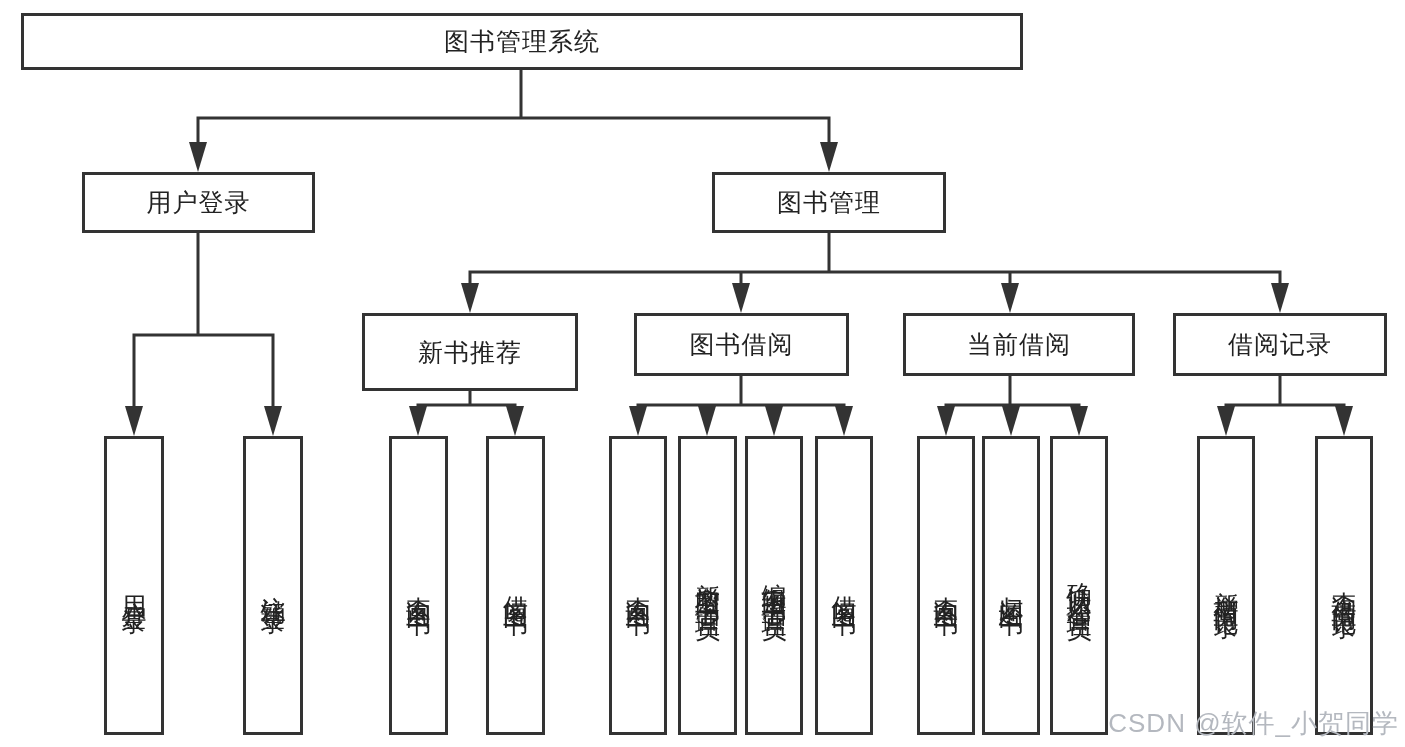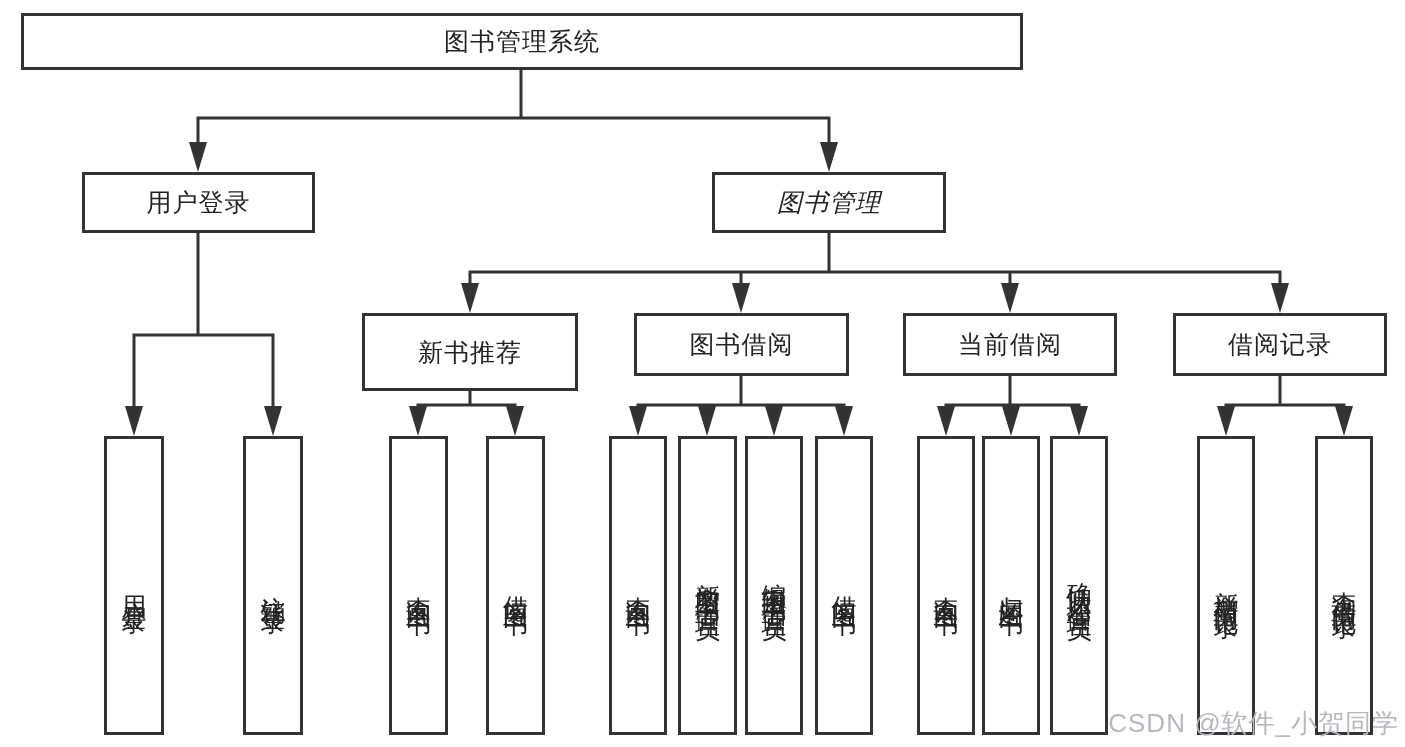--- a/index.html
+++ b/index.html
@@ -119,31 +119,31 @@
     </g>
   </svg>
 
   <div class="node h" style="left:21px; top:13px; width:1002px; height:57px;align-items:center;">
     <span>图书管理系统</span>
   </div>
 
   <div class="node h" style="left:82px; top:172px; width:233px; height:61px;">
     <span>用户登录</span>
   </div>
-  <div class="node h" style="left:712px; top:172px; width:234px; height:61px;font-style:italic;">
+  <div class="node h" style="left:712px; top:172px; width:234px; height:61px;">
     <span>图书管理</span>
   </div>
 
   <div class="node h" style="left:362px; top:313px; width:216px; height:78px;">
     <span>新书推荐</span>
   </div>
   <div class="node h" style="left:634px; top:313px; width:215px; height:63px;">
     <span>图书借阅</span>
   </div>
-  <div class="node h" style="left:903px; top:313px; width:214px; height:63px;">
+  <div class="node h" style="left:903px; top:313px; width:232px; height:63px;">
     <span>当前借阅</span>
   </div>
   <div class="node h" style="left:1173px; top:313px; width:214px; height:63px;">
     <span>借阅记录</span>
   </div>
 
   <div class="node v" style="left:104px; top:436px; width:60px; height:299px;">
     <span>用户登录</span>
   </div>
   <div class="node v" style="left:243px; top:436px; width:60px; height:299px;">

